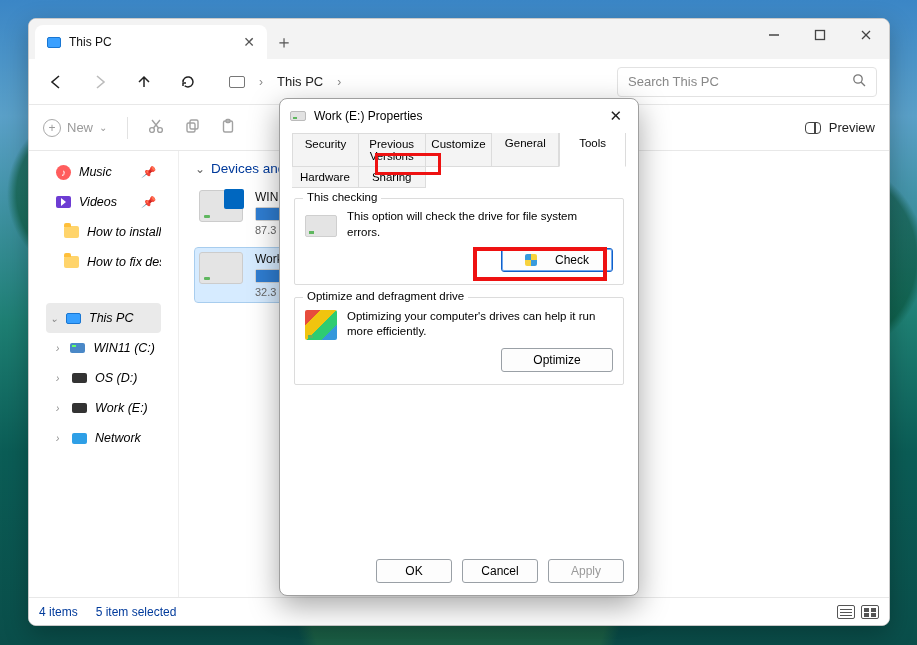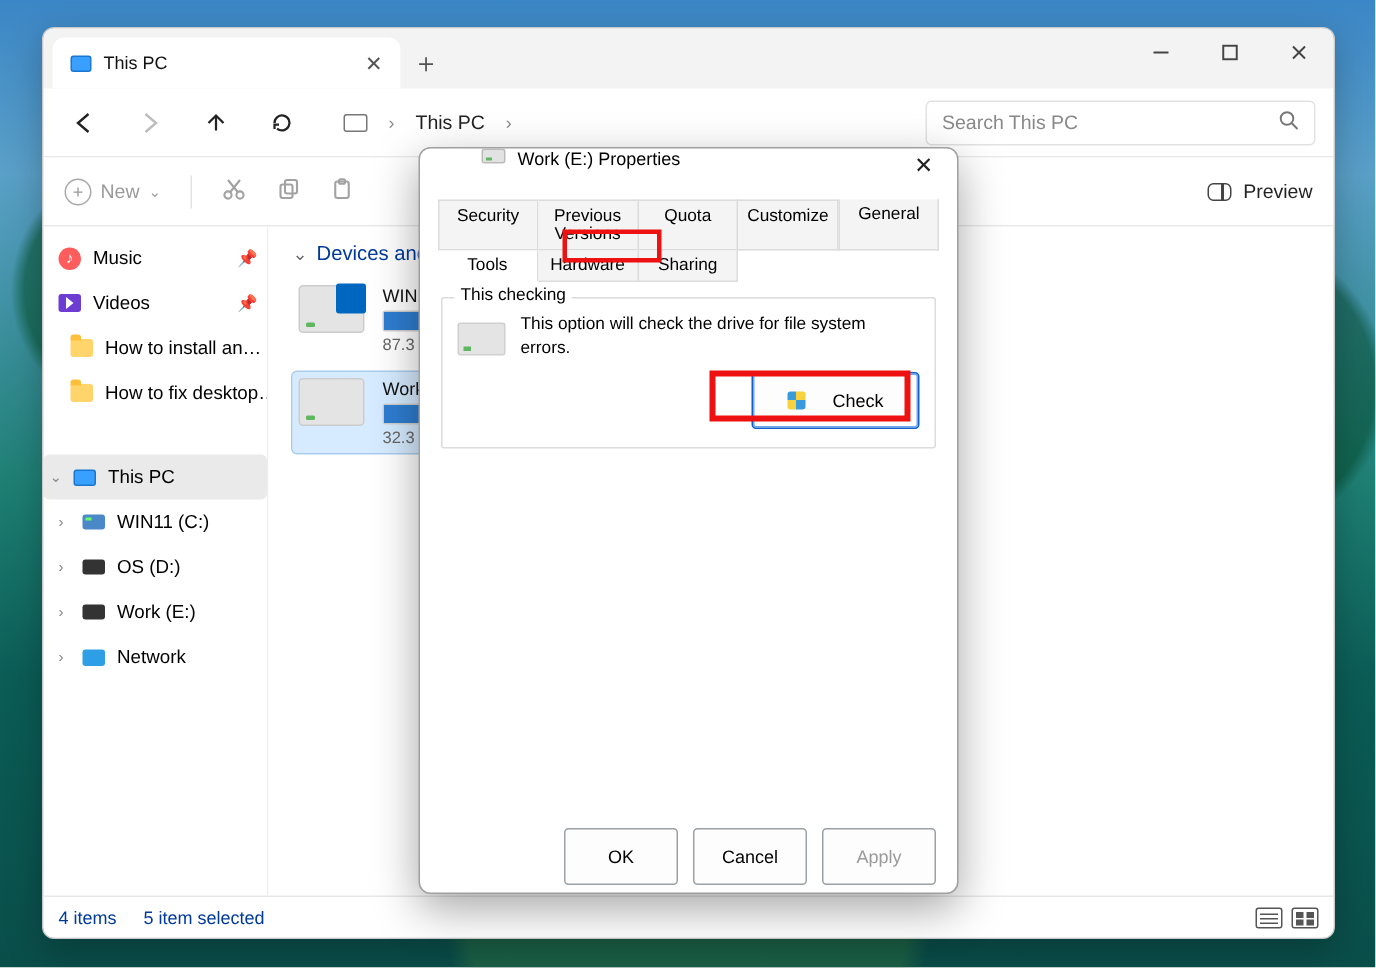--- a/index.html
+++ b/index.html
@@ -46,21 +46,21 @@
 .toolbar { height:46px; border-bottom:1px solid #e8e8e8; display:flex; align-items:center; padding:0 14px; gap:20px; background:#fff; font-size:13px; color:#777; }
 .toolbar .sep { width:1px; height:22px; background:#e2e2e2; }
 .newbtn { display:flex; align-items:center; gap:6px; color:#9a9a9a; }
 .circleplus { width:18px; height:18px; border:1.4px solid #a9a9a9; border-radius:50%; display:flex; align-items:center; justify-content:center; font-size:12px; line-height:1; }
 .tbicon { color:#a2a2a2; }
 .preview { margin-left:auto; display:flex; align-items:center; gap:8px; color:#222; }
 .preview .pvicon { width:16px; height:12px; border:1.4px solid #444; border-radius:4px; position:relative; }
 .preview .pvicon::after{content:"";position:absolute;left:60%;top:-1px;bottom:-1px;width:1.4px;background:#444;}
 
 .body { flex:1; display:grid; grid-template-columns:150px 1fr; overflow:hidden; }
-.sidebar { border-right:1px solid #eee; padding:6px 0; font-size:12.5px; overflow:hidden; background:#fff; }
+.sidebar { border-right:1px solid #eee; padding:6px 17px; font-size:12.5px; overflow:hidden; background:#fff;font-style:italic; }
 .sbitem { display:flex; align-items:center; gap:8px; height:30px; padding:0 6px 0 18px; border-radius:4px; white-space:nowrap; overflow:hidden; }
 .sbitem.pinned { padding-left:10px; }
 .sbitem .pin { margin-left:auto; color:#555; font-size:11px; }
 .sbitem.selected { background:#eaeaea; }
 .sbitem .caret { width:10px; color:#888; font-size:10px; margin-right:-2px; }
 .folder { width:15px; height:12px; background:#ffd46b; border-radius:2px; position:relative; flex:0 0 15px; }
 .folder::before{content:"";position:absolute;left:0;top:-3px;width:7px;height:4px;background:#ffbf3a;border-radius:2px 2px 0 0;}
 .ico-music{width:15px;height:15px;border-radius:50%;background:#ff5d5d;position:relative;flex:0 0 15px;}
 .ico-music::after{content:"♪";position:absolute;inset:0;color:#fff;font-size:10px;text-align:center;line-height:15px;}
 .ico-videos{width:15px;height:12px;background:#6d3cd3;border-radius:2px;flex:0 0 15px;position:relative}
@@ -92,40 +92,40 @@
 .viewbtns .vb{ width:18px; height:14px; border:1.3px solid #555; border-radius:2px; position:relative;}
 .viewbtns .vb.list::before{content:"";position:absolute;left:2px;right:2px;top:3px;height:1px;background:#555;box-shadow:0 3px 0 #555,0 6px 0 #555;}
 .viewbtns .vb.grid::before{content:"";position:absolute;left:2px;top:2px;width:5px;height:4px;background:#555;box-shadow:7px 0 0 #555,0 5px 0 #555,7px 5px 0 #555;}
 
 
 .dialog {
   position:absolute; left:279px; top:98px; width:360px; height:498px;
   background:#fff; border:1px solid #9f9f9f; border-radius:8px;
   box-shadow:0 10px 30px rgba(0,0,0,0.35); display:flex; flex-direction:column;
 }
-.dlg-title { height:34px; display:flex; padding:0 10px; font-size:12px;margin-left:31px; }
+.dlg-title { height:34px; display:flex; align-items:center; padding:0 10px; font-size:12px; }
 .dlg-title .dicon{ width:16px; height:10px; background:#e2e2e2; border:1px solid #bbb; border-radius:2px; margin-right:8px; position:relative;}
 .dlg-title .dicon::after{content:"";position:absolute;left:2px;bottom:1px;width:4px;height:2px;background:#5fb75f;}
 .dlg-title .dclose{ margin-left:auto; font-size:15px; color:#222; padding:2px 6px;}
 .tabs { display:grid; grid-template-columns:repeat(5,1fr); font-size:11.5px; }
 .tabcell { text-align:center; padding:4px 0; background:#f4f4f4; border:1px solid #dcdcdc; border-left:none; }
 .tabcell:first-child, .tabcell:nth-child(5){ border-left:1px solid #dcdcdc; }
 .tabcell.row2 { border-top:none; }
 .tabcell.active { background:#fff; border-bottom:1px solid #fff; }
 .hl-tools { position:absolute; border:3px solid #e11; pointer-events:none; }
 .dlg-body { flex:1; padding:10px 14px; font-size:11.5px; }
 .fieldset { border:1px solid #dcdcdc; border-radius:2px; padding:10px 10px 12px; margin-bottom:12px; position:relative;}
 .fs-legend { position:absolute; top:-8px; left:8px; background:#fff; padding:0 4px; font-size:11.5px; }
 .fs-row { display:flex; gap:10px; align-items:center; }
 .fs-row .fsicon{ width:32px; height:22px; background:#e4e4e4; border:1px solid #cfcfcf; border-radius:2px; flex:0 0 32px; margin-top:2px; position:relative;}
 .fs-row .fsicon::after{content:"";position:absolute;left:3px;bottom:2px;width:5px;height:3px;background:#5fb75f;}
 .fs-row .fsicon.opt{ background:linear-gradient(135deg,#e74c3c 0 25%,#f1c40f 25% 50%,#2ecc71 50% 75%,#3498db 75%); border:none; width:30px; height:30px;}
 .fs-text { line-height:1.35; }
 .fs-btnrow { display:flex; justify-content:flex-end; margin-top:8px; }
-.winbutton { min-width:112px; height:38px; border:1px solid #9aa0a6; background:#fdfdfd; border-radius:3px; font-size:12px; display:inline-flex; align-items:center; justify-content:center; gap:18px; }
+.winbutton { min-width:112px; height:24px; border:1px solid #9aa0a6; background:#fdfdfd; border-radius:3px; font-size:12px; display:inline-flex; align-items:center; justify-content:center; gap:18px; }
 .winbutton.primary { border:1px solid #1160c9; box-shadow:inset 0 0 0 1px #6fa8ef; }
 .shield { width:12px; height:12px; background:conic-gradient(#f7d23e 0 25%,#3a9bdc 25% 50%,#f7d23e 50% 75%,#3a9bdc 75%); border-radius:2px; }
 .hl-check { position:absolute; border:4px solid #e11; pointer-events:none; }
 .dlg-footer { height:48px; display:flex; align-items:center; justify-content:flex-end; gap:10px; padding:0 14px; }
 .dlg-footer .winbutton{ min-width:76px; }
 .dlg-footer .winbutton.disabled{ color:#9a9a9a; }
 
 svg { overflow:visible; }
 </style>
 </head>
@@ -317,21 +317,20 @@
   <div class="dialog">
     <div class="dlg-title">
       <span class="dicon"></span>
       <span>Work (E:) Properties</span>
       <span class="dclose">✕</span>
     </div>
     <div style="padding:0 12px; position:relative;">
       <div class="tabs">
         <div class="tabcell"><span>Security</span></div>
         <div class="tabcell"><span>Previous Versions</span></div>
-        <div class="tabcell"><span>Quota</span></div>
         <div class="tabcell"><span>Customize</span></div>
         <div class="tabcell row2"><span>General</span></div>
         <div class="tabcell row2 active"><span>Tools</span></div>
         <div class="tabcell row2"><span>Hardware</span></div>
         <div class="tabcell row2"><span>Sharing</span></div>
       </div>
       <div class="hl-tools" style="left:95px; top:20px; width:66px; height:22px;"></div>
     </div>
 
     <div class="dlg-body">
@@ -343,20 +342,32 @@
         </div>
         <div class="fs-btnrow">
           <button class="winbutton primary">
             <span class="shield"></span>
             <span>Check</span>
           </button>
         </div>
         <div class="hl-check" style="left:178px; top:48px; width:134px; height:34px;"></div>
       </div>
 
+      <div class="fieldset">
+        <span class="fs-legend">Optimize and defragment drive</span>
+        <div class="fs-row">
+          <span class="fsicon opt"></span>
+          <span class="fs-text">Optimizing your computer's drives can help it run more efficiently.</span>
+        </div>
+        <div class="fs-btnrow">
+          <button class="winbutton">
+            <span>Optimize</span>
+          </button>
+        </div>
+      </div>
     </div>
 
     <div class="dlg-footer">
       <button class="winbutton">
           <span>OK</span>
         </button>
       <button class="winbutton">
           <span>Cancel</span>
         </button>
       <button class="winbutton disabled">

